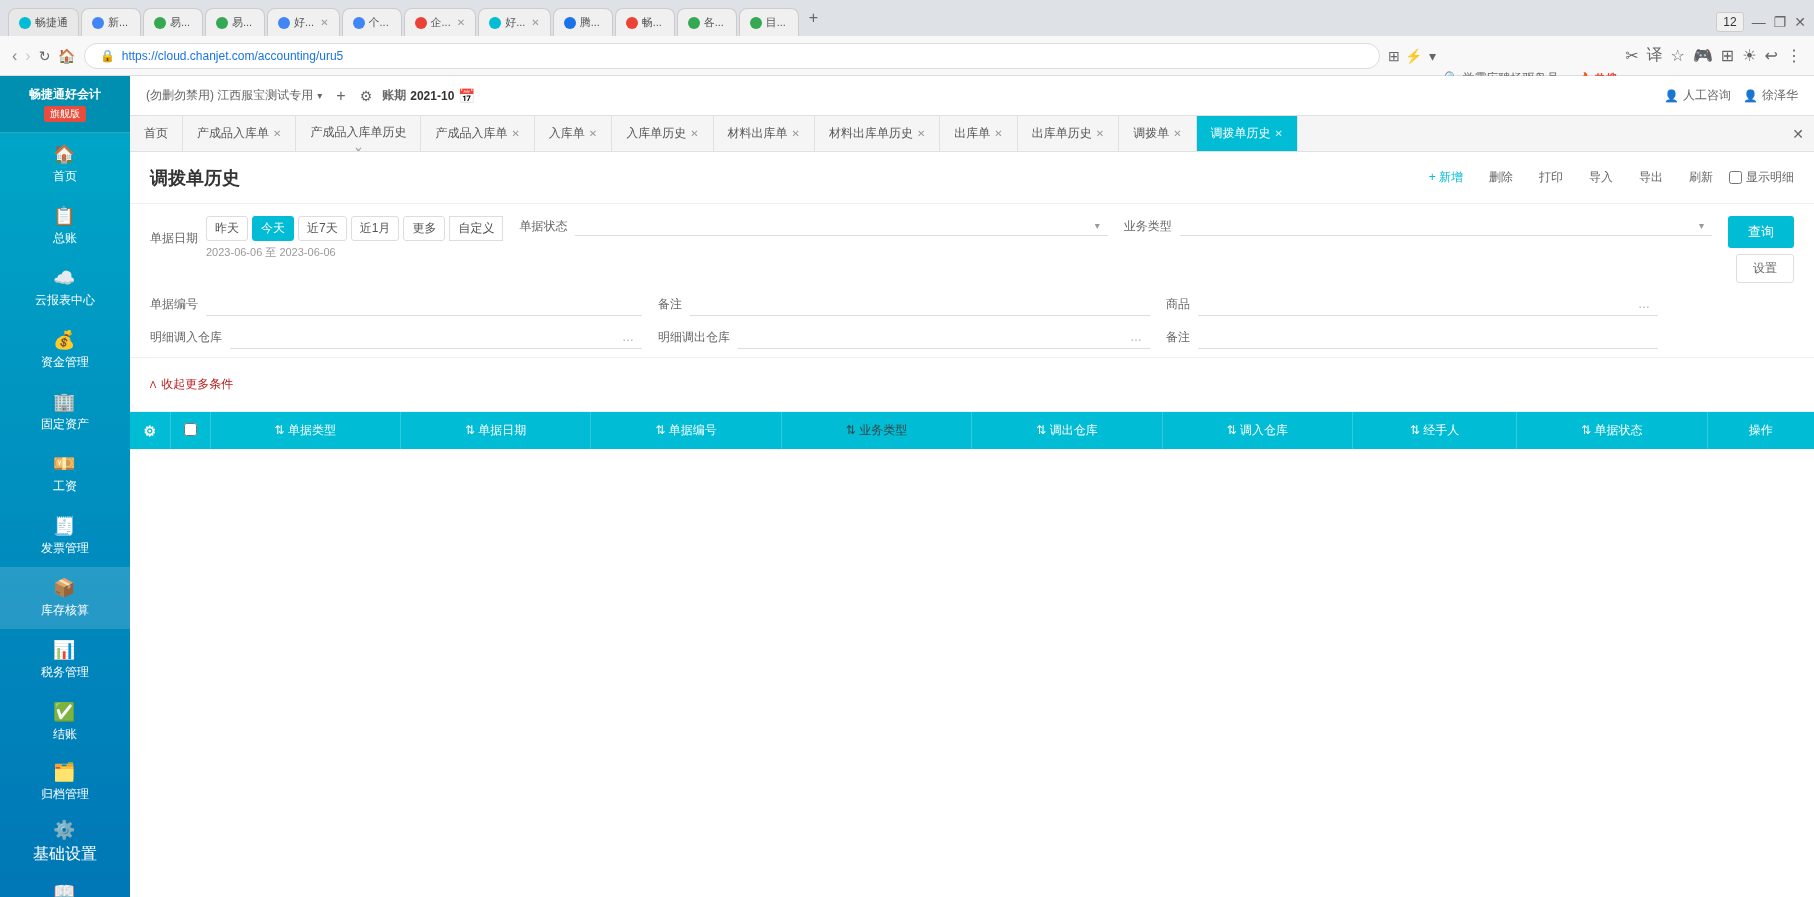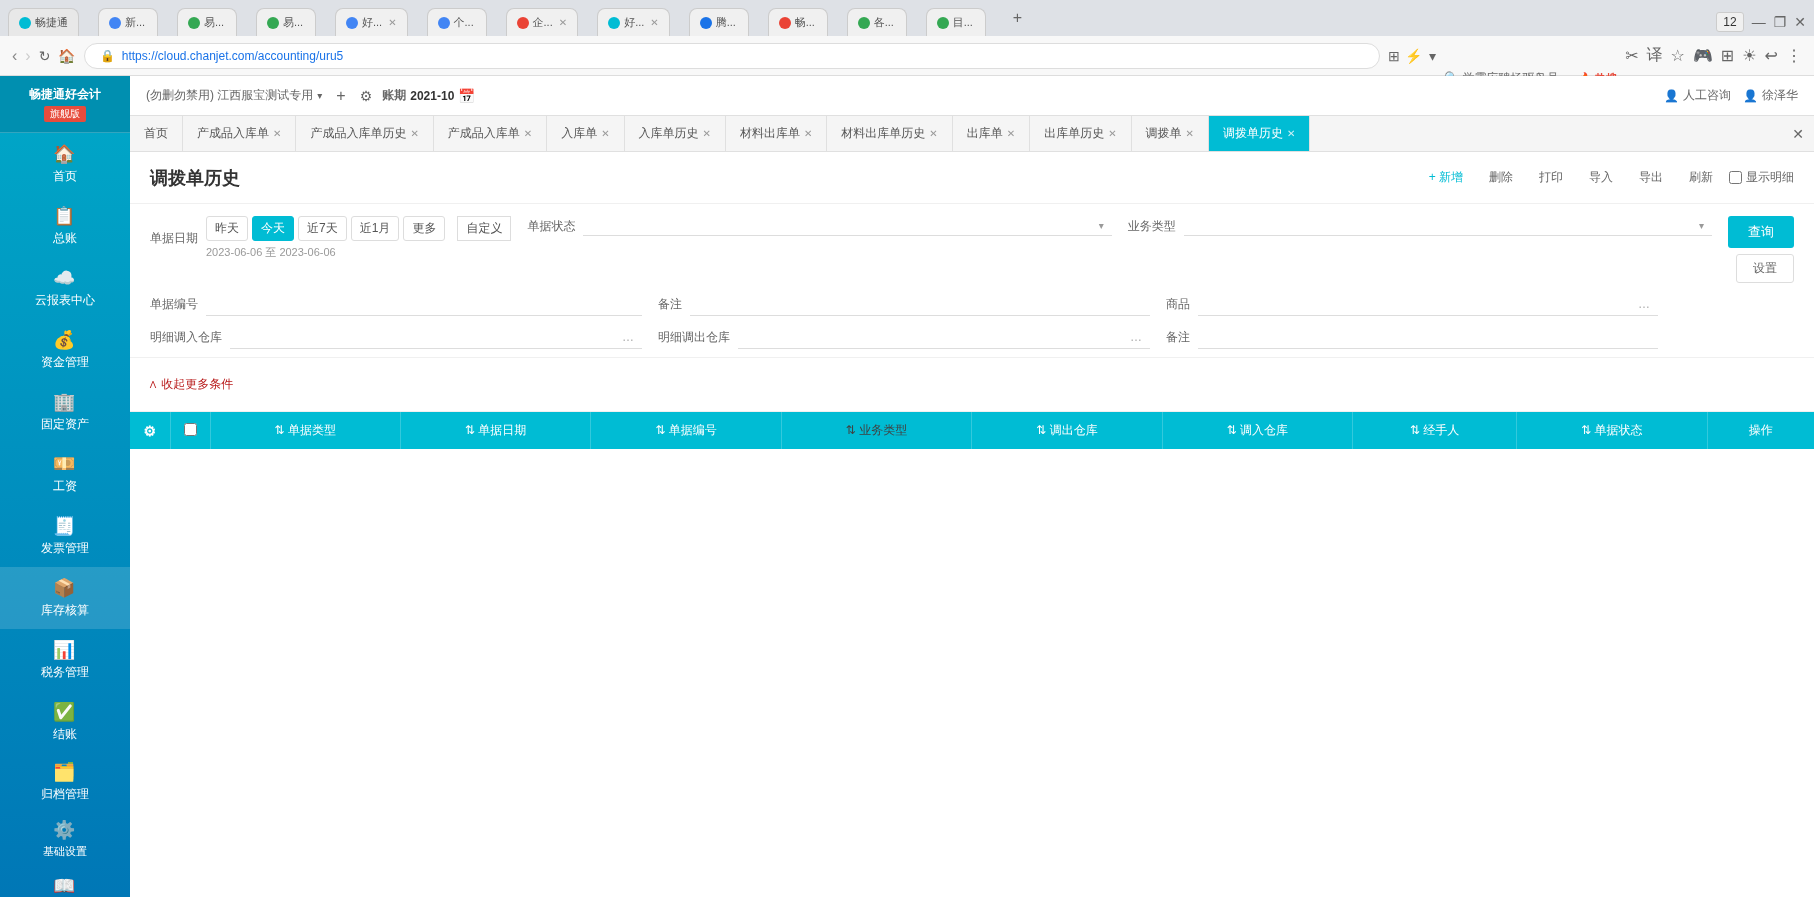--- a/index.html
+++ b/index.html
@@ -1,21 +1,21 @@
 <!DOCTYPE html>
 <html><head>
   <meta charset="utf-8">
   <style>
     * { box-sizing: border-box; margin: 0; padding: 0; font-family: 'Microsoft YaHei', Arial, sans-serif; }
     body { background: #f5f5f5; font-size: 13px; color: #333; overflow: hidden; }
   </style>
 </head>
 <body>
 
-<div style="background:#dee1e6; display:flex; align-items:flex-end; height:36px; padding:0 8px; gap:19px; overflow:hidden;">
+<div style="background:#dee1e6; display:flex; align-items:flex-end; height:36px; padding:0 8px; gap:2px; overflow:hidden;">
   <div style="background:#e8e8e8; border-radius:8px 8px 0 0; padding:5px 10px; font-size:11px; color:#555; display:flex; align-items:center; gap:4px; height:28px; border:1px solid #ccc; border-bottom:none; min-width:60px;">
     <span style="width:12px;height:12px;border-radius:50%;background:#00bcd4;display:inline-block;flex-shrink:0;"></span>
     <span style="overflow:hidden;text-overflow:ellipsis;white-space:nowrap;">畅捷通</span>
   </div>
   <div style="background:#f0f0f0; border-radius:8px 8px 0 0; padding:5px 10px; font-size:11px; color:#555; display:flex; align-items:center; gap:4px; height:28px; border:1px solid #ccc; border-bottom:none; min-width:60px;">
     <span style="width:12px;height:12px;border-radius:50%;background:#4285f4;display:inline-block;flex-shrink:0;"></span>
     <span>新...</span>
   </div>
   <div style="background:#f0f0f0; border-radius:8px 8px 0 0; padding:5px 10px; font-size:11px; color:#555; display:flex; align-items:center; gap:4px; height:28px; border:1px solid #ccc; border-bottom:none; min-width:60px;">
     <span style="width:12px;height:12px;border-radius:50%;background:#34a853;display:inline-block;flex-shrink:0;"></span>
@@ -145,21 +145,21 @@
     <div style="display:flex;flex-direction:column;align-items:center;padding:10px 8px;cursor:pointer;gap:3px;">
       <span style="font-size:18px;">✅</span>
       <span style="font-size:12px;color:#fff;">结账</span>
     </div>
     <div style="display:flex;flex-direction:column;align-items:center;padding:8px 8px;cursor:pointer;gap:3px;">
       <span style="font-size:18px;">🗂️</span>
       <span style="font-size:12px;color:#fff;">归档管理</span>
     </div>
     <div style="display:flex;flex-direction:column;align-items:center;padding:8px 8px;cursor:pointer;gap:3px;">
       <span style="font-size:18px;">⚙️</span>
-      <span style="font-size:11px;color:#fff;">基础设置</span>
+      <span style="font-size:16px;color:#fff;">基础设置</span>
     </div>
     <div style="display:flex;flex-direction:column;align-items:center;padding:8px 8px;cursor:pointer;gap:3px;">
       <span style="font-size:18px;">📖</span>
 
     </div>
 
   </div>
 
   <div style="flex:1; display:flex; flex-direction:column; background:#fff; overflow:hidden;">
 
@@ -188,21 +188,21 @@
     </div>
 
     <div style="background:#f5f5f5; border-bottom:1px solid #e0e0e0; display:flex; align-items:center; overflow-x:auto; white-space:nowrap; height:36px; flex-shrink:0;">
       <div style="padding:8px 14px;font-size:12px;color:#555;cursor:pointer;border-right:1px solid #e0e0e0;display:flex;align-items:center;gap:4px;height:36px;white-space:nowrap;">
         <span>首页</span>
       </div>
       <div style="padding:8px 14px;font-size:12px;color:#555;cursor:pointer;border-right:1px solid #e0e0e0;display:flex;align-items:center;gap:4px;height:36px;white-space:nowrap;">
         <span>产成品入库单</span>
         <span style="font-size:10px;color:#999;">✕</span>
       </div>
-      <div style="padding:8px 14px;font-size:12px;color:#555;cursor:pointer;border-right:1px solid #e0e0e0;display:flex;align-items:center;gap:4px;height:36px;white-space:nowrap;">
+      <div style="padding:8px 14px;font-size:12px;color:#555;cursor:pointer;border-right:1px solid #e0e0e0;display:flex;align-items:center;gap:4px;height:36px;white-space:nowrap;flex-direction:column;">
         <span>产成品入库单历史</span>
         <span style="font-size:10px;color:#999;">✕</span>
       </div>
       <div style="padding:8px 14px;font-size:12px;color:#555;cursor:pointer;border-right:1px solid #e0e0e0;display:flex;align-items:center;gap:4px;height:36px;white-space:nowrap;">
         <span>产成品入库单</span>
         <span style="font-size:10px;color:#999;">✕</span>
       </div>
       <div style="padding:8px 14px;font-size:12px;color:#555;cursor:pointer;border-right:1px solid #e0e0e0;display:flex;align-items:center;gap:4px;height:36px;white-space:nowrap;">
         <span>入库单</span>
         <span style="font-size:10px;color:#999;">✕</span>
@@ -262,21 +262,21 @@
 
           <div style="display:flex;align-items:center;gap:8px;flex-shrink:0;">
             <span style="font-size:12px;color:#666;white-space:nowrap;">单据日期</span>
             <div style="display:flex;flex-direction:column;gap:4px;">
               <div style="display:flex;align-items:center;gap:4px;">
                 <button style="padding:3px 8px;border:1px solid #ddd;border-radius:3px;background:#fff;font-size:12px;color:#555;cursor:pointer;">昨天</button>
                 <button style="padding:3px 8px;border:1px solid #00bcd4;border-radius:3px;background:#00bcd4;font-size:12px;color:#fff;cursor:pointer;">今天</button>
                 <button style="padding:3px 8px;border:1px solid #ddd;border-radius:3px;background:#fff;font-size:12px;color:#555;cursor:pointer;">近7天</button>
                 <button style="padding:3px 8px;border:1px solid #ddd;border-radius:3px;background:#fff;font-size:12px;color:#555;cursor:pointer;">近1月</button>
                 <button style="padding:3px 8px;border:1px solid #ddd;border-radius:3px;background:#fff;font-size:12px;color:#555;cursor:pointer;">更多</button>
-                <button style="padding:3px 8px;border:1px solid #ddd;border-radius:0;background:#fff;font-size:12px;color:#555;cursor:pointer;margin-left:8px;">自定义</button>
+                <button style="padding:3px 8px;border:1px solid #ddd;border-radius:0;background:#fff;font-size:12px;color:#555;cursor:pointer;">自定义</button>
               </div>
               <div style="font-size:11px;color:#999;">2023-06-06 至 2023-06-06</div>
             </div>
           </div>
 
           <div style="display:flex;align-items:center;gap:8px;flex:1;">
             <span style="font-size:12px;color:#666;white-space:nowrap;">单据状态</span>
             <div style="display:flex;align-items:center;border-bottom:1px solid #ddd;padding:4px 8px;min-width:200px;cursor:pointer;flex:1;">
               <span style="font-size:12px;color:#ccc;flex:1;"></span>
               <span style="font-size:10px;color:#999;">▾</span>

